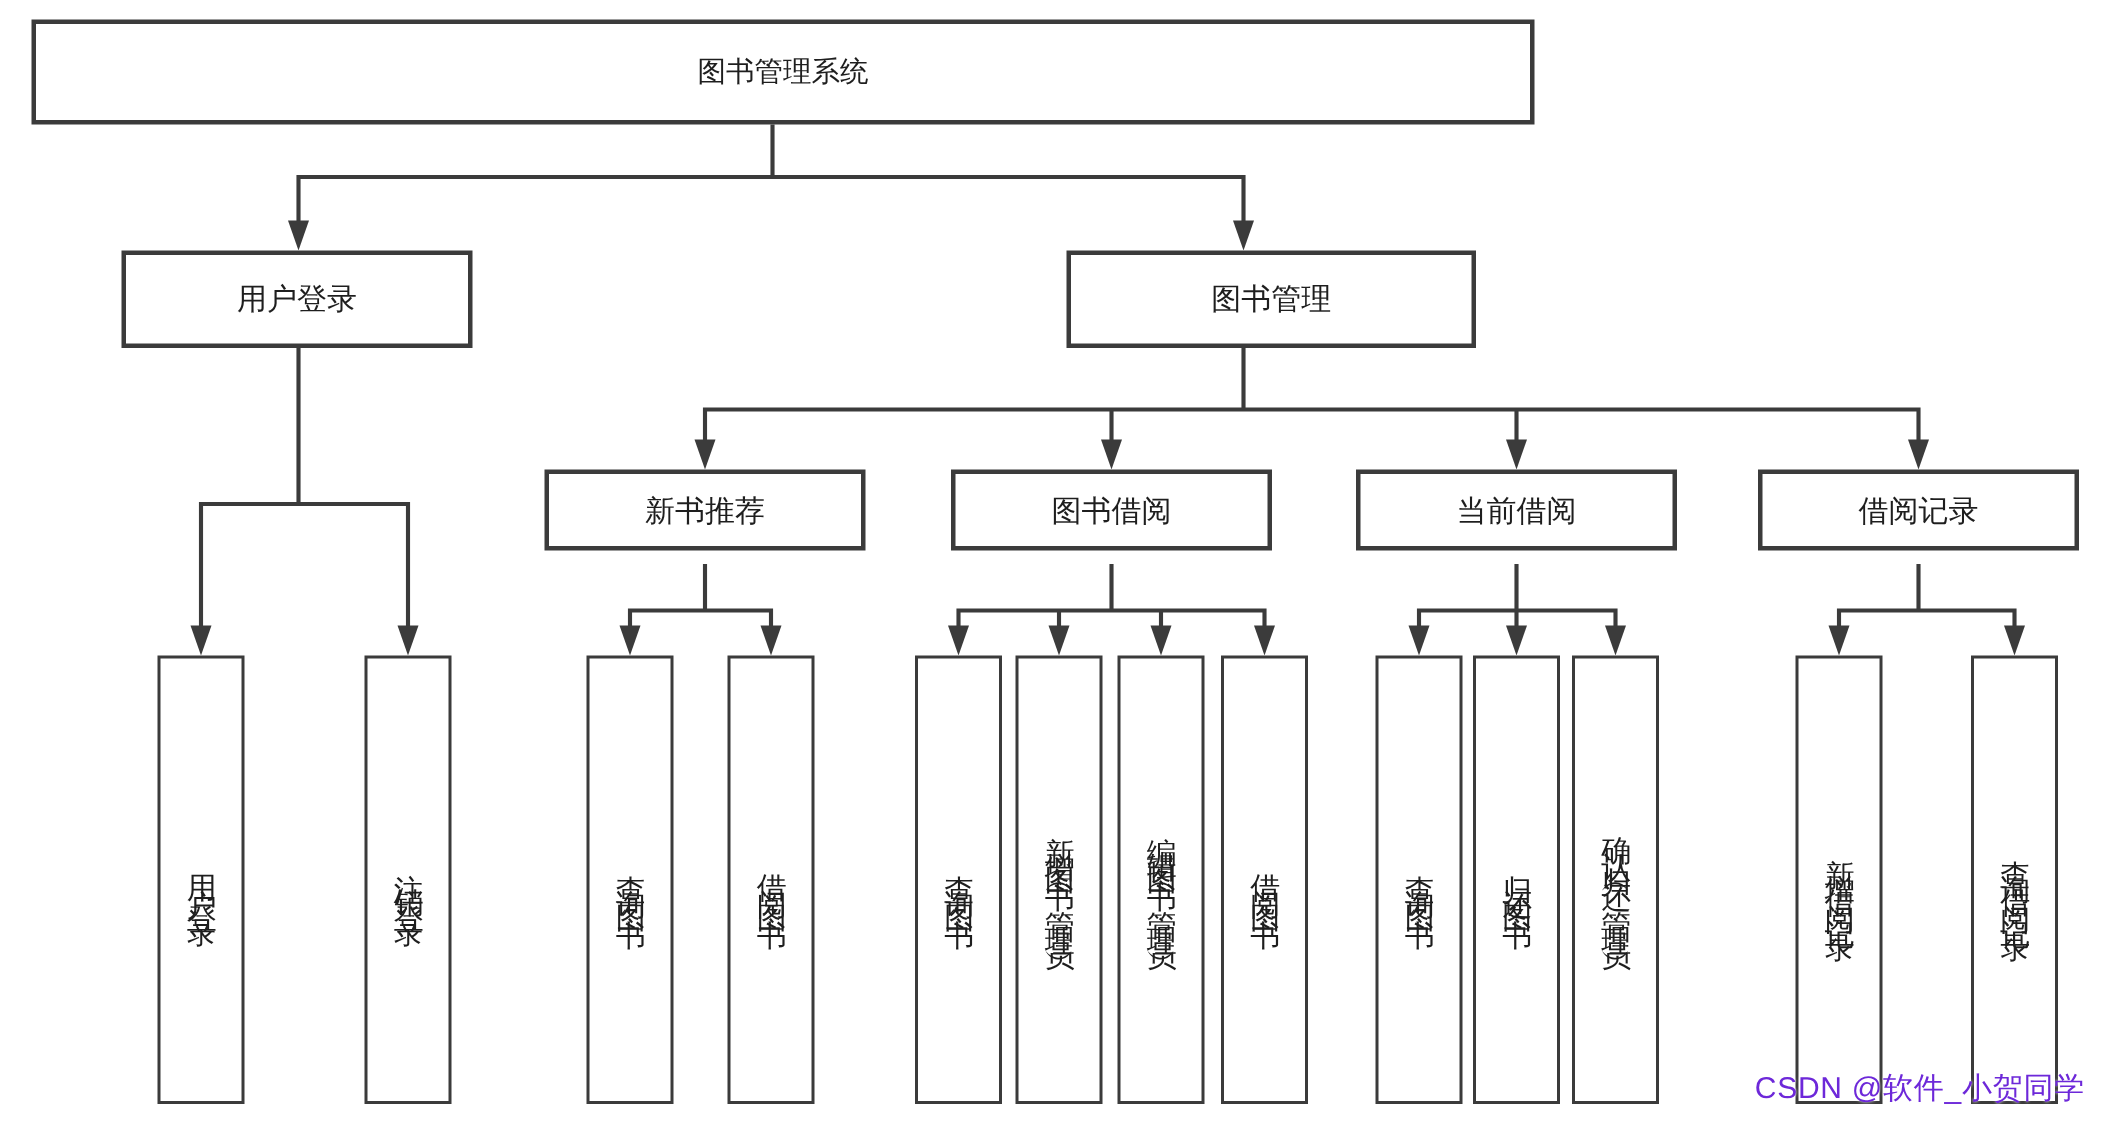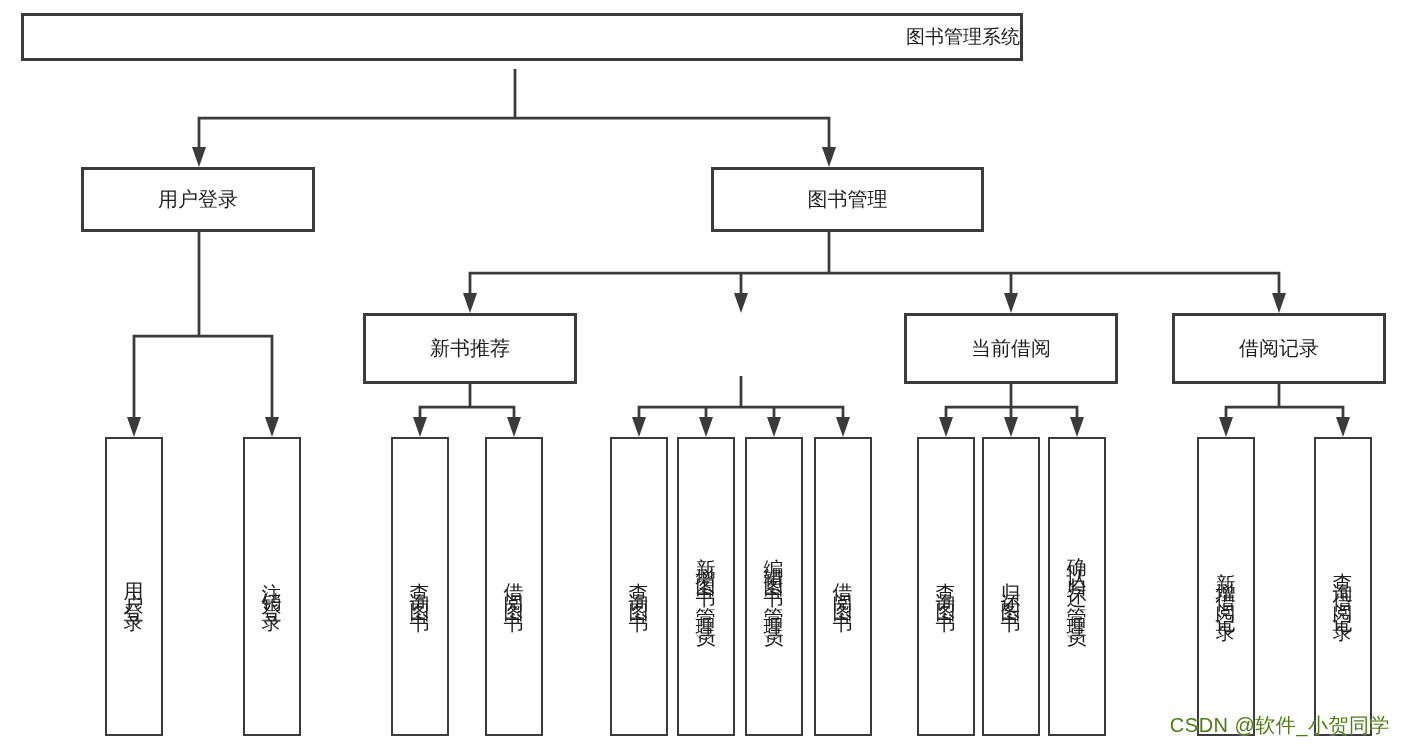--- a/index.html
+++ b/index.html
@@ -6,42 +6,42 @@
   .canvas{
     position:relative;width:1405px;height:747px;background:#ffffff;
     font-family:"Liberation Sans","DejaVu Sans",sans-serif;overflow:hidden;
   }
   .connectors{position:absolute;left:0;top:0;width:1405px;height:747px;pointer-events:none;}
   .box{
     position:absolute;box-sizing:border-box;border:3px solid #3b3b3b;background:#ffffff;
     display:flex;align-items:center;justify-content:center;
     color:#1e1e1e;font-size:20px;white-space:nowrap;
   }
-  .root-box{left:21px;top:13px;width:1002px;height:48px;font-size:19px;justify-content:flex-end;}
+  .root-box{left:21px;top:13px;width:1002px;height:70px;font-size:19px;}
   .lvl2{top:167px;height:65px;}
   .n-user-login{left:81px;width:234px;}
   .n-book-mgmt{left:711px;width:273px;}
-  .lvl3{top:313px;height:71px;width:214px;}
+  .lvl3{top:313px;height:54px;width:214px;}
   .n-l3-a{left:363px;}
   .n-l3-b{left:634px;}
   .n-l3-c{left:904px;text-align:right;}
   .n-l3-d{left:1172px;}
   .leaf{top:437px;height:299px;width:58px;border-width:2.5px;}
   .vtext{
     writing-mode:vertical-rl;text-orientation:mixed;
     letter-spacing:10px;font-size:20px;color:#1e1e1e;line-height:1;
   }
   .x1{left:105px;}  .x2{left:243px;}
   .x3{left:391px;}  .x4{left:485px;}
   .x5{left:610px;}  .x6{left:677px;}  .x7{left:745px;}  .x8{left:814px;}
   .x9{left:917px;}  .x10{left:982px;} .x11{left:1048px;}
   .x12{left:1197px;}.x13{left:1314px;}
   .watermark{
     position:absolute;right:15px;bottom:8px;
-    font-size:20px;color:#4d7c0f;letter-spacing:0.5px;
+    font-size:20px;color:#6d28d9;letter-spacing:0.5px;
     text-shadow:0 0 2px #ffffff;z-index:5;
   }
 </style>
 </head>
 <body>
 
 <div class="canvas">
 
   <svg class="connectors" viewBox="0 0 1405 747" xmlns="http://www.w3.org/2000/svg">
     <g stroke="#3b3b3b" stroke-width="2.75" fill="none">
@@ -93,20 +93,23 @@
   <div class="box lvl2 n-user-login">
     <span>用户登录</span>
   </div>
   <div class="box lvl2 n-book-mgmt">
     <span>图书管理</span>
   </div>
 
   <div class="box lvl3 n-l3-a">
     <span>新书推荐</span>
   </div>
+  <div class="box lvl3 n-l3-b">
+    <span>图书借阅</span>
+  </div>
   <div class="box lvl3 n-l3-c">
     <span>当前借阅</span>
   </div>
   <div class="box lvl3 n-l3-d">
     <span>借阅记录</span>
   </div>
 
   <div class="box leaf x1">
     <span class="vtext">用户登录</span>
   </div>

